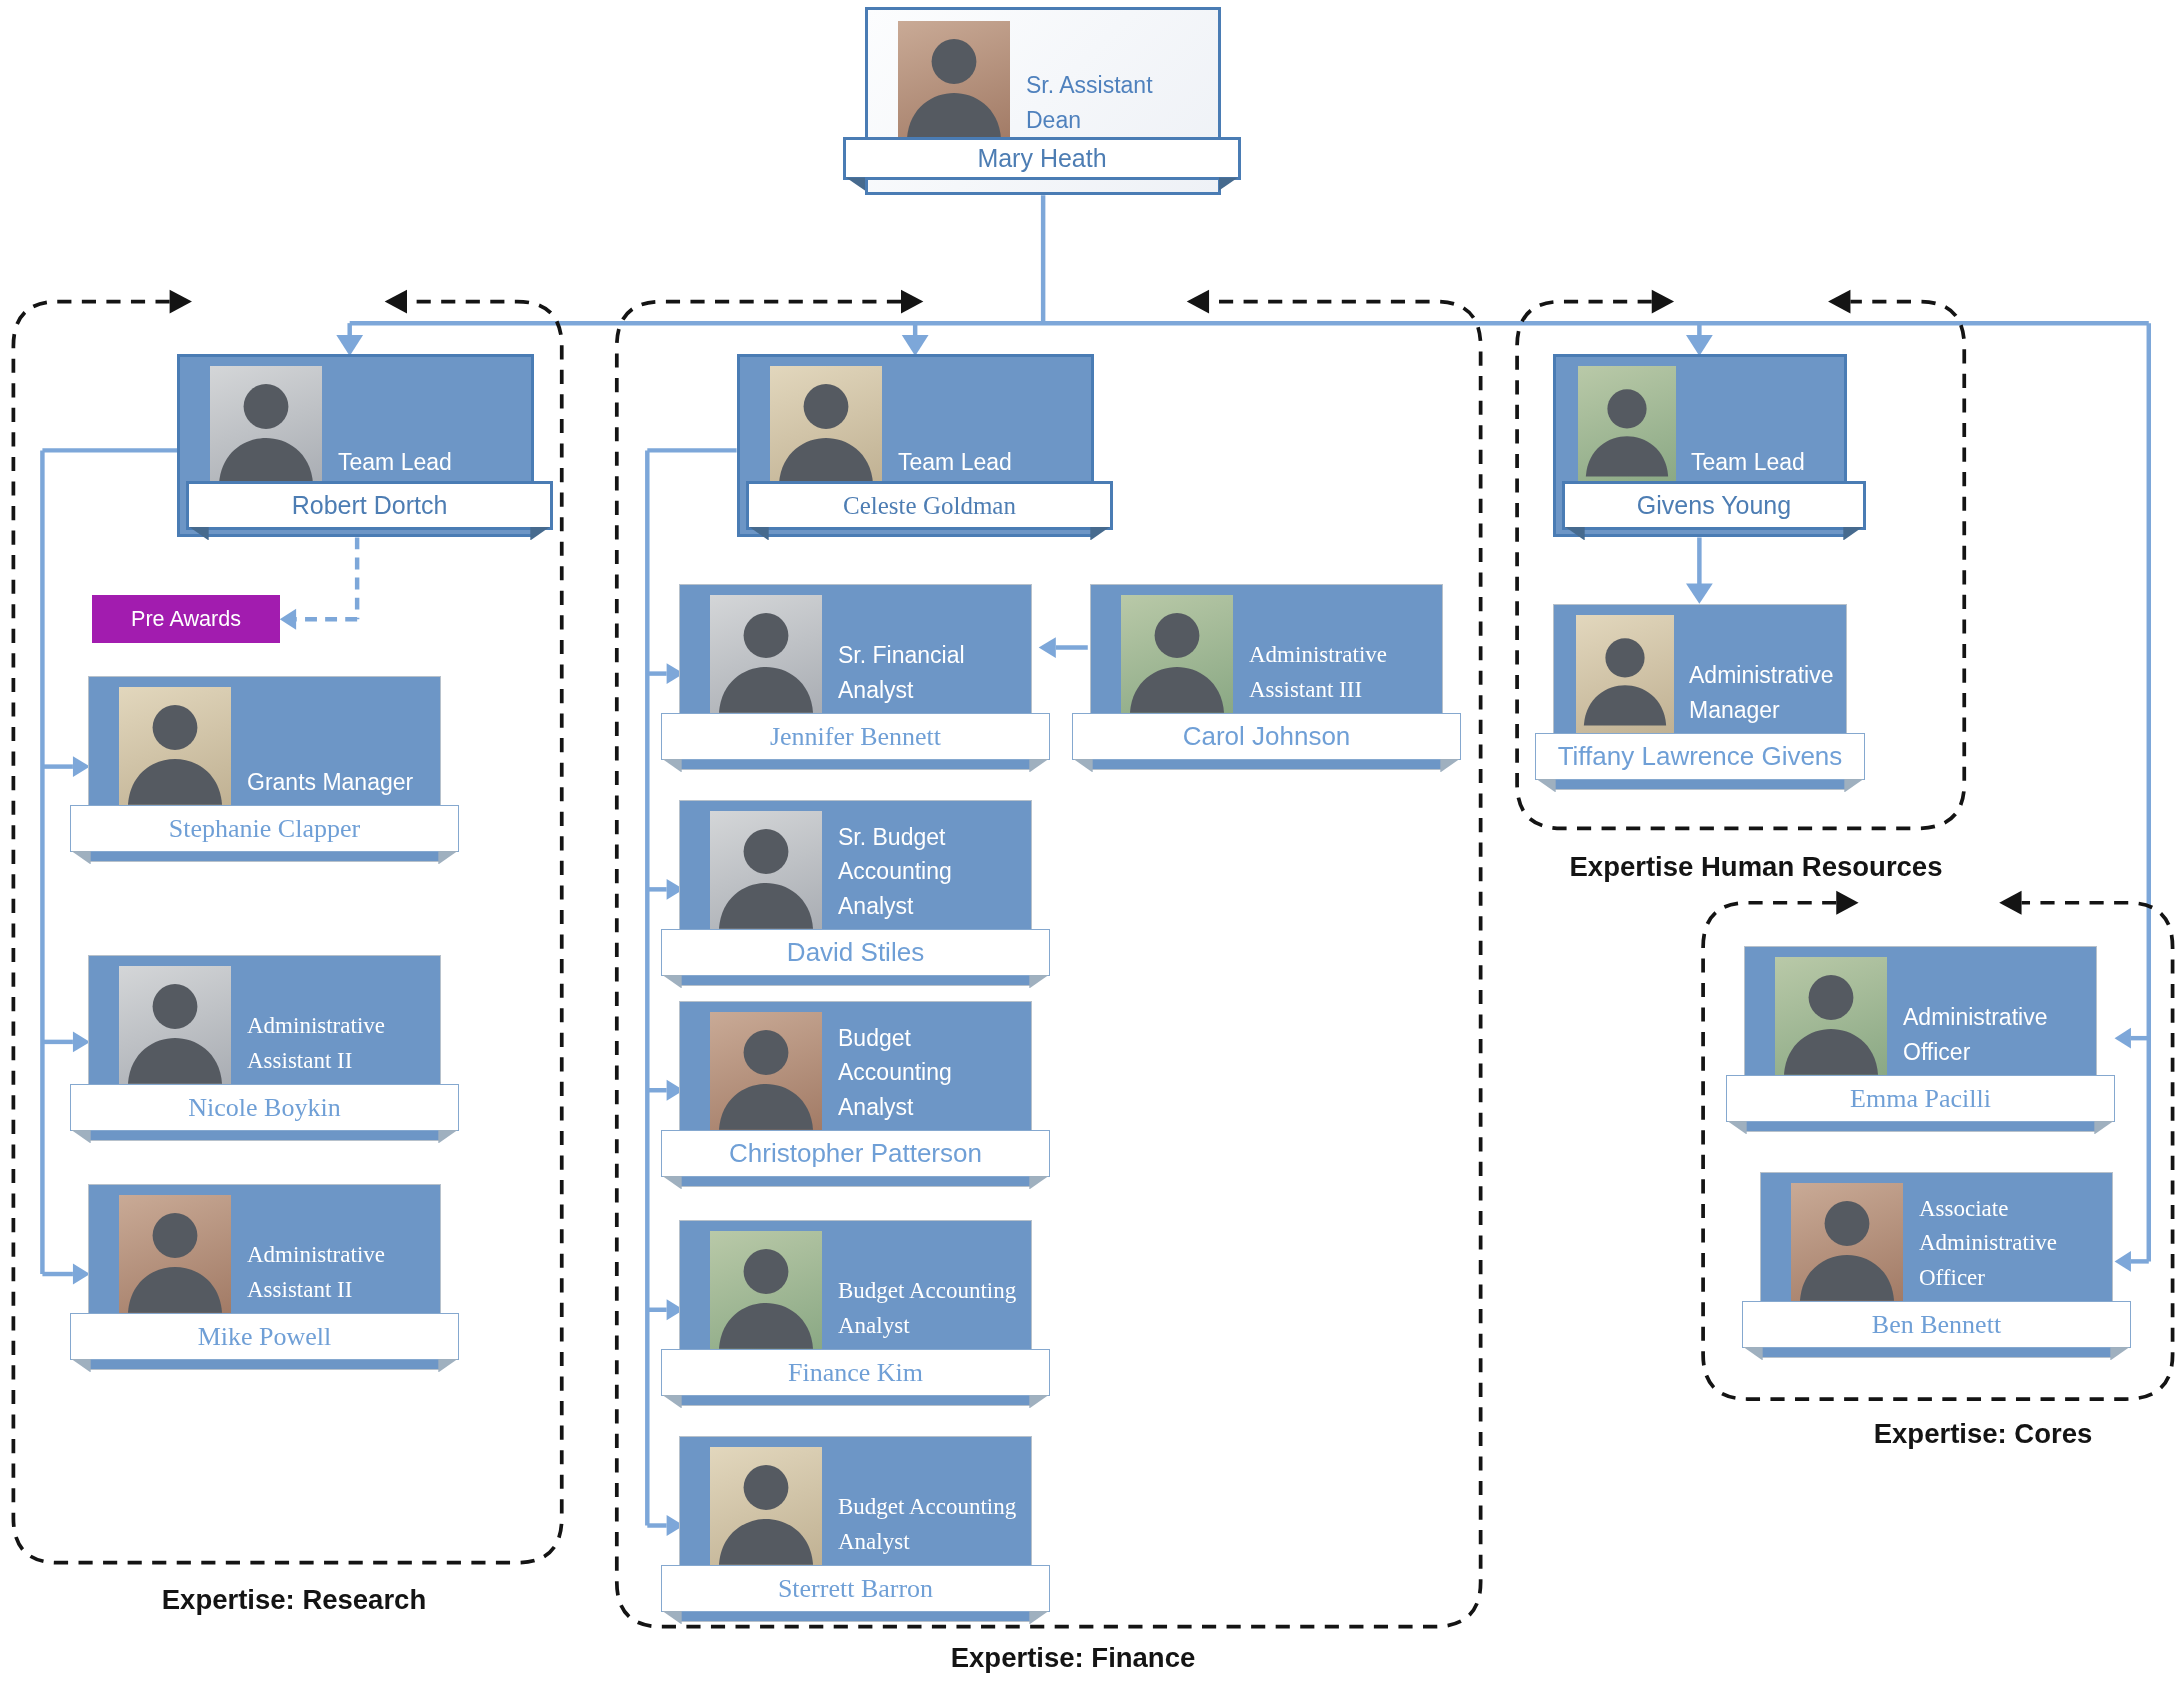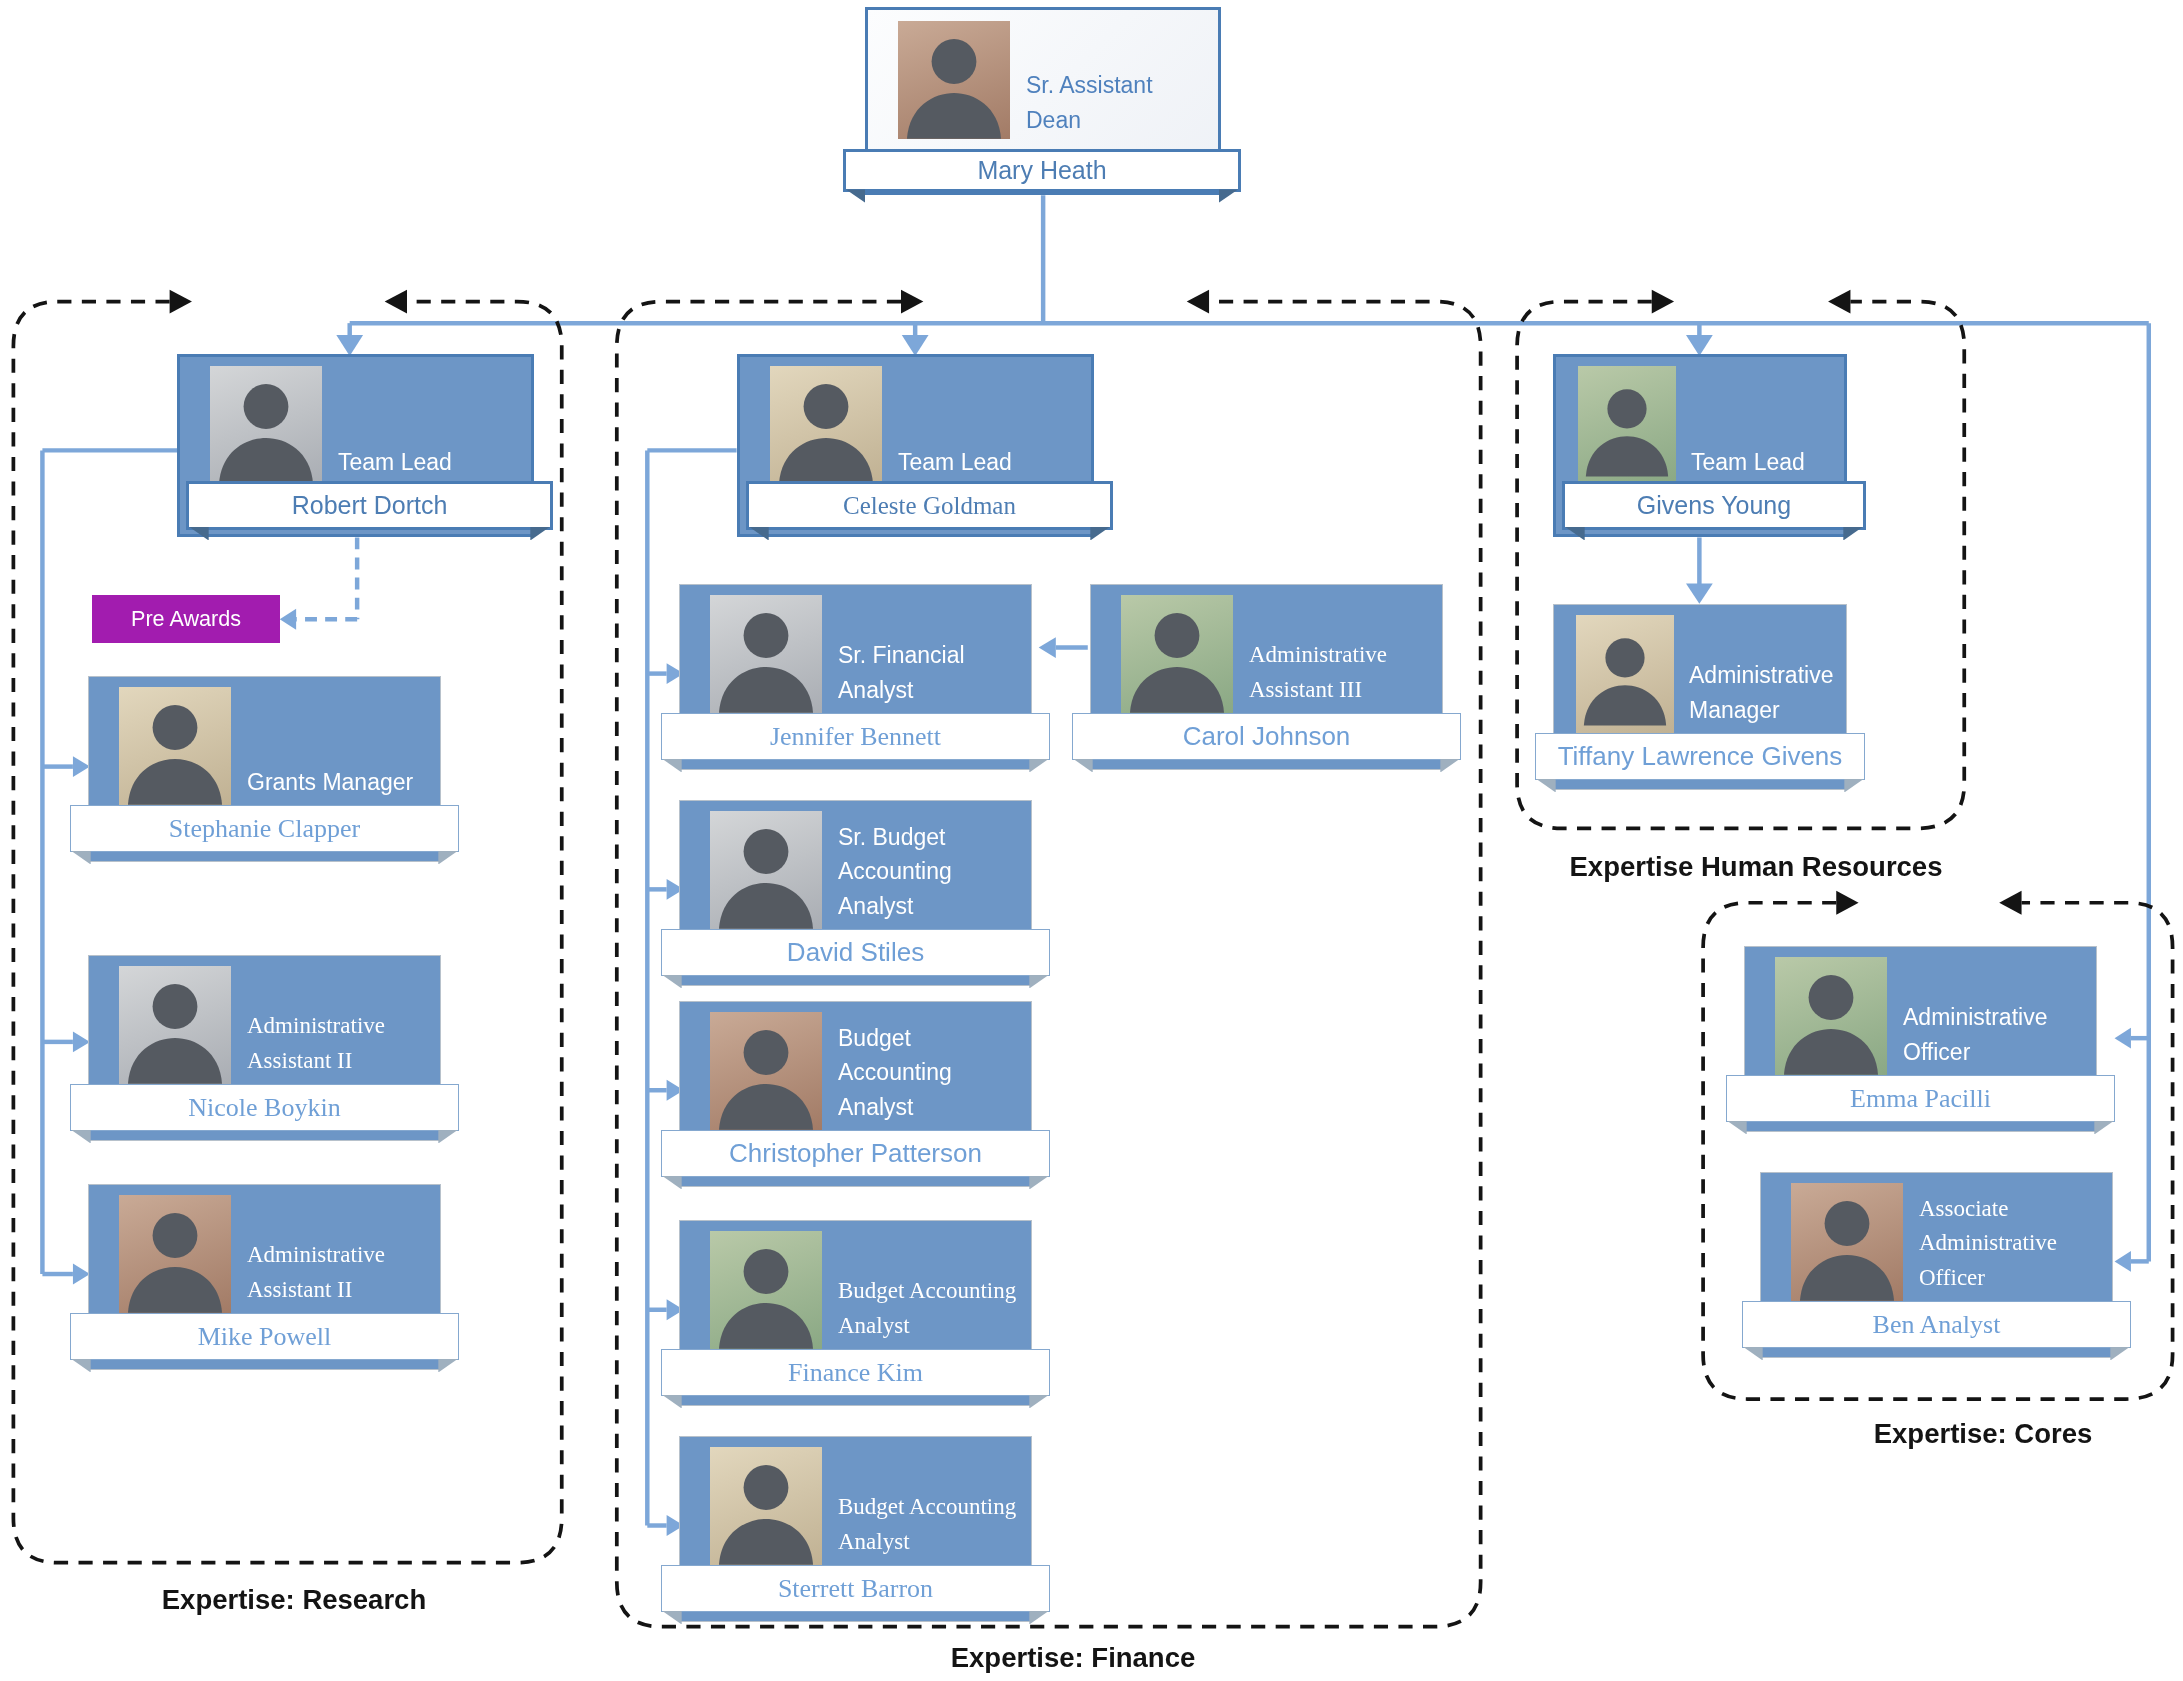--- a/index.html
+++ b/index.html
@@ -23,21 +23,21 @@
   .title{position:absolute;left:158px;right:9px;top:9px;height:113px;z-index:2;
          display:flex;flex-direction:column;justify-content:flex-end;
          color:#ffffff;font-size:23px;line-height:1.5;text-align:left;}
   .sm .title{left:135px;}
   .white .title{color:#4f81bd;height:118px;}
   .t-serif{font-family:"Liberation Serif", serif;}
   .ribbon{position:absolute;left:-18.6px;right:-18.6px;top:128px;height:47px;background:#ffffff;
           border:1.5px solid #85a8cf;box-sizing:border-box;z-index:3;
           display:flex;align-items:center;justify-content:center;}
   .lead .ribbon{left:-21.6px;right:-21.6px;top:124px;height:49px;border:3px solid #4a7cb4;margin-left:28px;}
-  .white .ribbon{left:-25px;right:-23px;top:127px;height:43px;border:3px solid #4a7cb4;margin-top:12px;}
+  .white .ribbon{left:-25px;right:-23px;top:127px;height:43px;border:3px solid #4a7cb4;}
   .name{font-size:26px;color:#6f9fd6;white-space:nowrap;}
   .n-serif{font-family:"Liberation Serif", serif;}
   .lead .name,.white .name{color:#4d7db3;font-size:25px;}
   .fold{position:absolute;top:100%;width:19.3px;height:13.4px;background:#9fb0bf;}
   .fold-l{left:0;clip-path:polygon(0 0,100% 0,100% 100%);}
   .fold-r{right:0;clip-path:polygon(0 0,100% 0,0 100%);}
   .lead .fold,.white .fold{background:#466a8e;}
 
   
   .tagbox{position:absolute;background:#a21caf;color:#ffffff;z-index:2;
@@ -351,21 +351,21 @@
     <div class="photo p-brick">
       <svg viewBox="0 0 100 105">
           <circle cx="50" cy="36" r="20" fill="#555a61"></circle>
           <path d="M8,105 C10,76 32,64 50,64 C68,64 90,76 92,105 Z" fill="#555a61"></path>
         </svg>
     </div>
     <div class="title t-serif">Associate Administrative Officer</div>
     <div class="ribbon">
       <span class="fold fold-l"></span>
       <span class="fold fold-r"></span>
-      <span class="name n-serif">Ben Analyst</span>
+      <span class="name n-serif">Ben Bennett</span>
     </div>
   </div>
 
   <div class="grouplabel" style="left:56px;top:1584px">Expertise: Research</div>
   <div class="grouplabel" style="left:1518px;top:851px">Expertise Human Resources</div>
   <div class="grouplabel" style="left:835px;top:1642px">Expertise: Finance</div>
   <div class="grouplabel" style="left:1745px;top:1418px">Expertise: Cores</div>
 
 </div>
 

